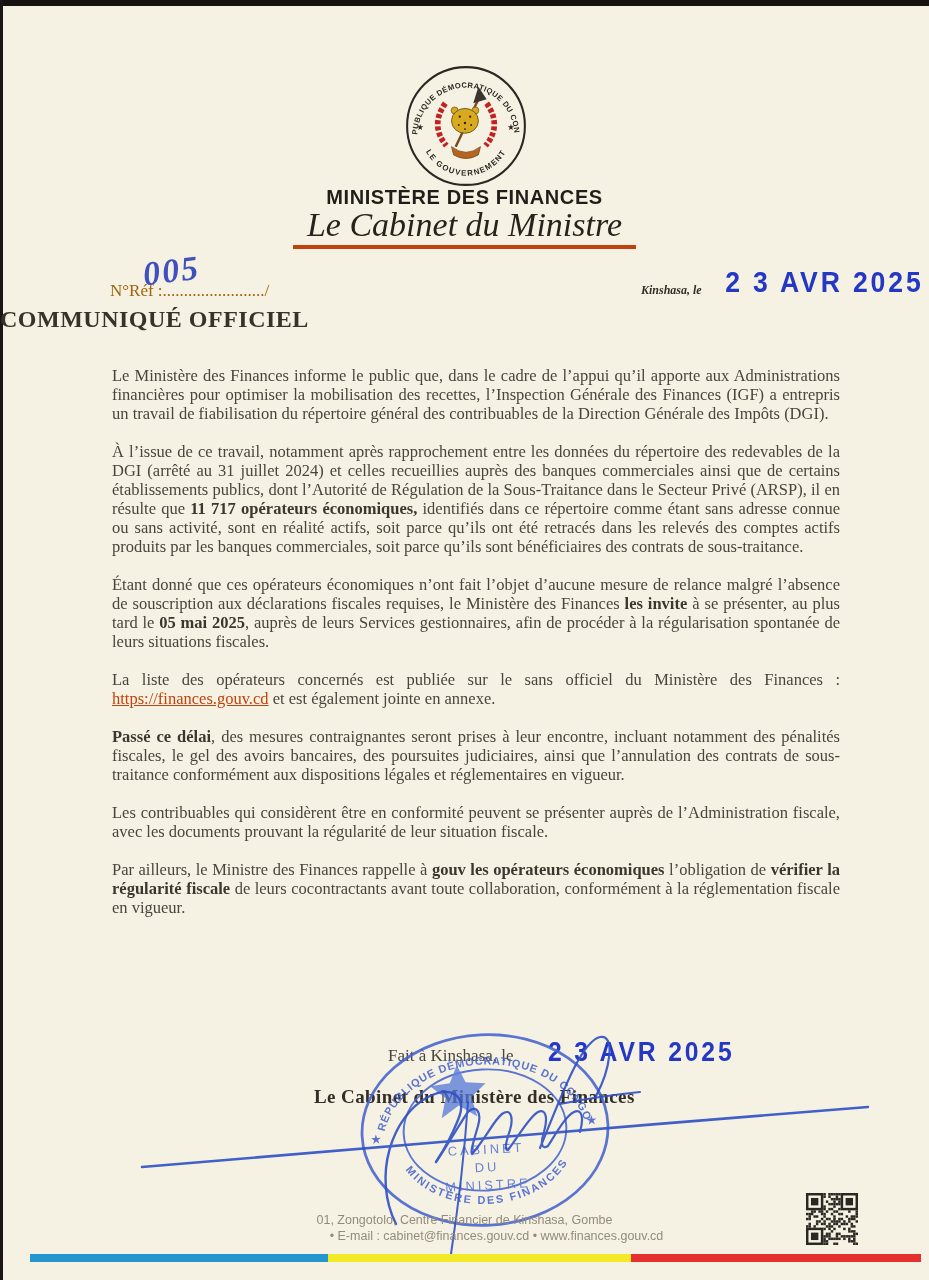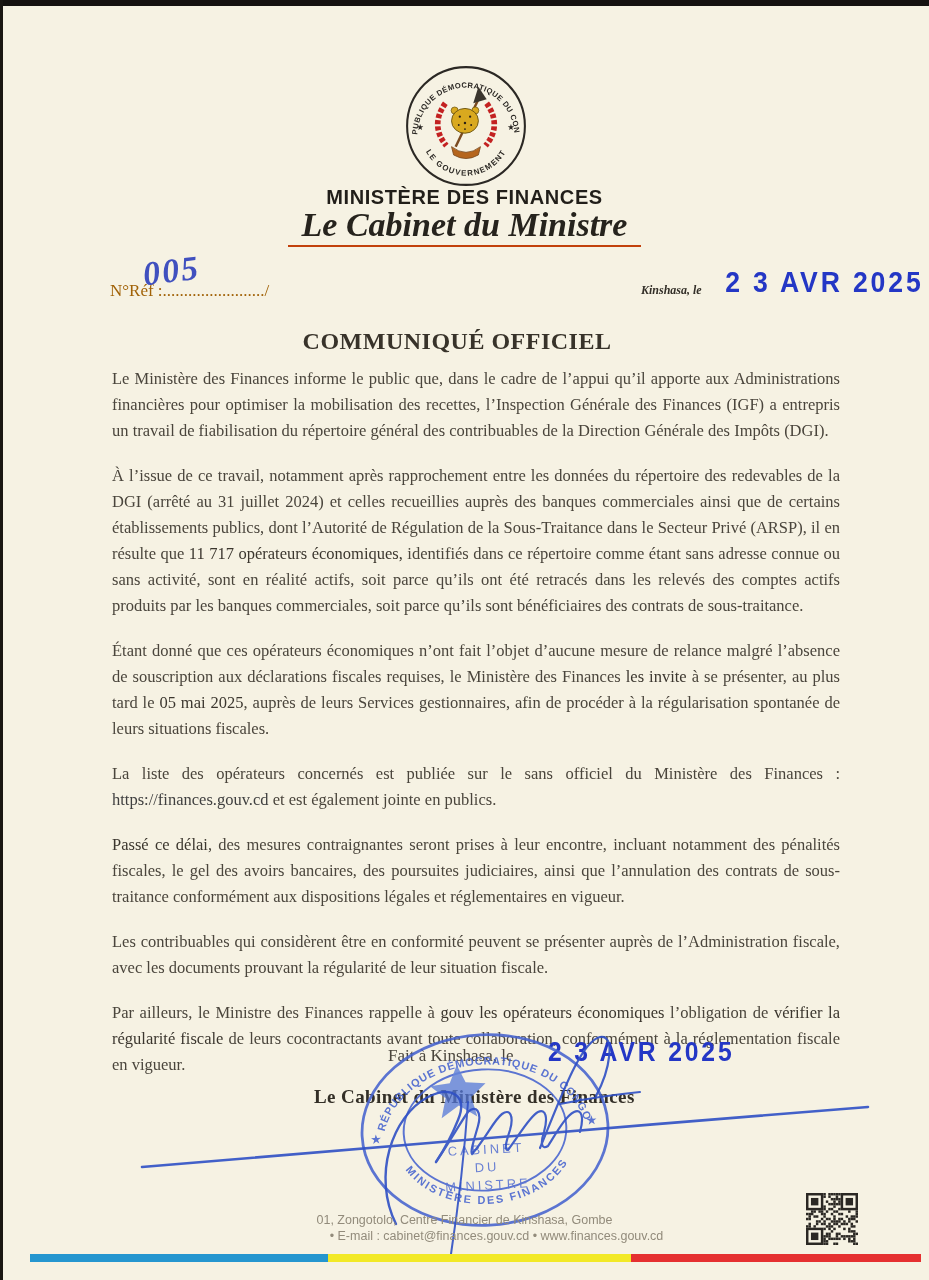--- a/index.html
+++ b/index.html
@@ -11,43 +11,43 @@
   .scan-edge-top{position:absolute;left:0;top:0;width:929px;height:6px;background:#151210;}
   .scan-edge-left{position:absolute;left:0;top:0;width:3px;height:1280px;background:#1a1713;}
 
   
   #seal{position:absolute;left:404px;top:64px;width:124px;height:124px;}
   #ministry{position:absolute;left:0;top:186px;width:929px;text-align:center;
     font-family:"Liberation Sans",sans-serif;font-weight:bold;font-size:20px;
     letter-spacing:.6px;color:#211e19;}
   #cabinet-script{position:absolute;left:0;top:206px;width:929px;text-align:center;
     font-style:italic;font-size:34px;color:#26231d;}
-  #cabinet-script span{border-bottom:2px solid #c2410c;padding:0 14px 2px 14px;font-weight:bold;}
+  #cabinet-script span{border-bottom:4px solid #c2410c;padding:0 14px 2px 14px;}
 
   
   #ref-line{position:absolute;left:110px;top:281px;font-size:17px;color:#a16207;}
   #ref-number{position:absolute;left:143px;top:252px;font-size:34px;font-style:italic;
     color:#4050bf;transform:rotate(-7deg);letter-spacing:2px;font-weight:bold;}
   #place-date{position:absolute;left:641px;top:283px;font-size:12px;font-weight:bold;
     font-style:italic;color:#332f28;}
   .date-stamp{position:absolute;font-family:"Liberation Sans",sans-serif;font-weight:bold;
     color:#2437c5;letter-spacing:3px;transform:scale(.95,1.08);}
   #date-stamp-top{left:720px;top:266px;font-size:28px;}
   #date-stamp-bottom{left:543px;top:1036px;font-size:26px;}
 
   
-  #doc-title{position:absolute;left:0;top:328px;width:914px;text-align:center;
+  #doc-title{position:absolute;left:0;top:306px;width:914px;
     font-size:24px;font-weight:bold;letter-spacing:.5px;color:#38332a;}
 
   
   #body-text{position:absolute;left:112px;top:366px;width:728px;
-    font-size:16.5px;line-height:26px;text-align:justify;color:#4a453c;}
+    font-size:16.5px;line-height:19px;text-align:justify;color:#4a453c;}
   #body-text p{margin:0 0 19px 0;}
-  #body-text .b{font-weight:normal;color:#3b362e;}
-  #body-text a{color:#404040;cursor:pointer;}
+  #body-text .b{font-weight:bold;color:#3b362e;}
+  #body-text a{color:#c2410c;text-decoration:underline;cursor:pointer;}
 
   
   #fait-line{position:absolute;left:388px;top:1046px;font-size:17px;color:#4a453c;}
   #signatory{position:absolute;left:314px;top:1086px;font-size:19px;font-weight:bold;
     letter-spacing:.4px;color:#332f27;}
   #round-stamp{position:absolute;left:356px;top:1030px;width:258px;height:200px;opacity:.88;}
   #signature-overlay{position:absolute;left:0;top:0;width:929px;height:1280px;pointer-events:none;}
 
   
   .footer-line{position:absolute;left:0;width:929px;text-align:center;
@@ -105,21 +105,21 @@
   <div id="ref-number">005</div>
   <div id="place-date">Kinshasa, le</div>
   <div id="date-stamp-top" class="date-stamp">2 3 AVR 2025</div>
 
   <div id="doc-title">COMMUNIQUÉ OFFICIEL</div>
 
   <div id="body-text">
       <p><span>Le Ministère des Finances informe le public que, dans le cadre de l’appui qu’il apporte aux Administrations financières pour optimiser la mobilisation des recettes, l’Inspection Générale des Finances (IGF) a entrepris un travail de fiabilisation du répertoire général des contribuables de la Direction Générale des Impôts (DGI).</span></p>
       <p><span>À l’issue de ce travail, notamment après rapprochement entre les données du répertoire des redevables de la DGI (arrêté au 31 juillet 2024) et celles recueillies auprès des banques commerciales ainsi que de certains établissements publics, dont l’Autorité de Régulation de la Sous-Traitance dans le Secteur Privé (ARSP), il en résulte que </span><span class="b">11 717 opérateurs économiques,</span><span> identifiés dans ce répertoire comme étant sans adresse connue ou sans activité, sont en réalité actifs, soit parce qu’ils ont été retracés dans les relevés des comptes actifs produits par les banques commerciales, soit parce qu’ils sont bénéficiaires des contrats de sous-traitance.</span></p>
       <p><span>Étant donné que ces opérateurs économiques n’ont fait l’objet d’aucune mesure de relance malgré l’absence de souscription aux déclarations fiscales requises, le Ministère des Finances </span><span class="b">les invite</span><span> à se présenter, au plus tard le </span><span class="b">05 mai 2025</span><span>, auprès de leurs Services gestionnaires, afin de procéder à la régularisation spontanée de leurs situations fiscales.</span></p>
-      <p><span>La liste des opérateurs concernés est publiée sur le sans officiel du Ministère des Finances : </span><a>https://finances.gouv.cd</a><span> et est également jointe en publics.</span></p>
+      <p><span>La liste des opérateurs concernés est publiée sur le sans officiel du Ministère des Finances : </span><a>https://finances.gouv.cd</a><span> et est également jointe en annexe.</span></p>
       <p><span class="b">Passé ce délai</span><span>, des mesures contraignantes seront prises à leur encontre, incluant notamment des pénalités fiscales, le gel des avoirs bancaires, des poursuites judiciaires, ainsi que l’annulation des contrats de sous-traitance conformément aux dispositions légales et réglementaires en vigueur.</span></p>
       <p><span>Les contribuables qui considèrent être en conformité peuvent se présenter auprès de l’Administration fiscale, avec les documents prouvant la régularité de leur situation fiscale.</span></p>
       <p><span>Par ailleurs, le Ministre des Finances rappelle à </span><span class="b">gouv les opérateurs économiques</span><span> l’obligation de </span><span class="b">vérifier la régularité fiscale</span><span> de leurs cocontractants avant toute collaboration, conformément à la réglementation fiscale en vigueur.</span></p>
     </div>
 
   <div id="fait-line">Fait à Kinshasa, le</div>
   <div id="date-stamp-bottom" class="date-stamp">2 3 AVR 2025</div>
   <div id="signatory">Le Cabinet du Ministère des Finances</div>
 
   <svg id="round-stamp" viewBox="0 0 260 200">

